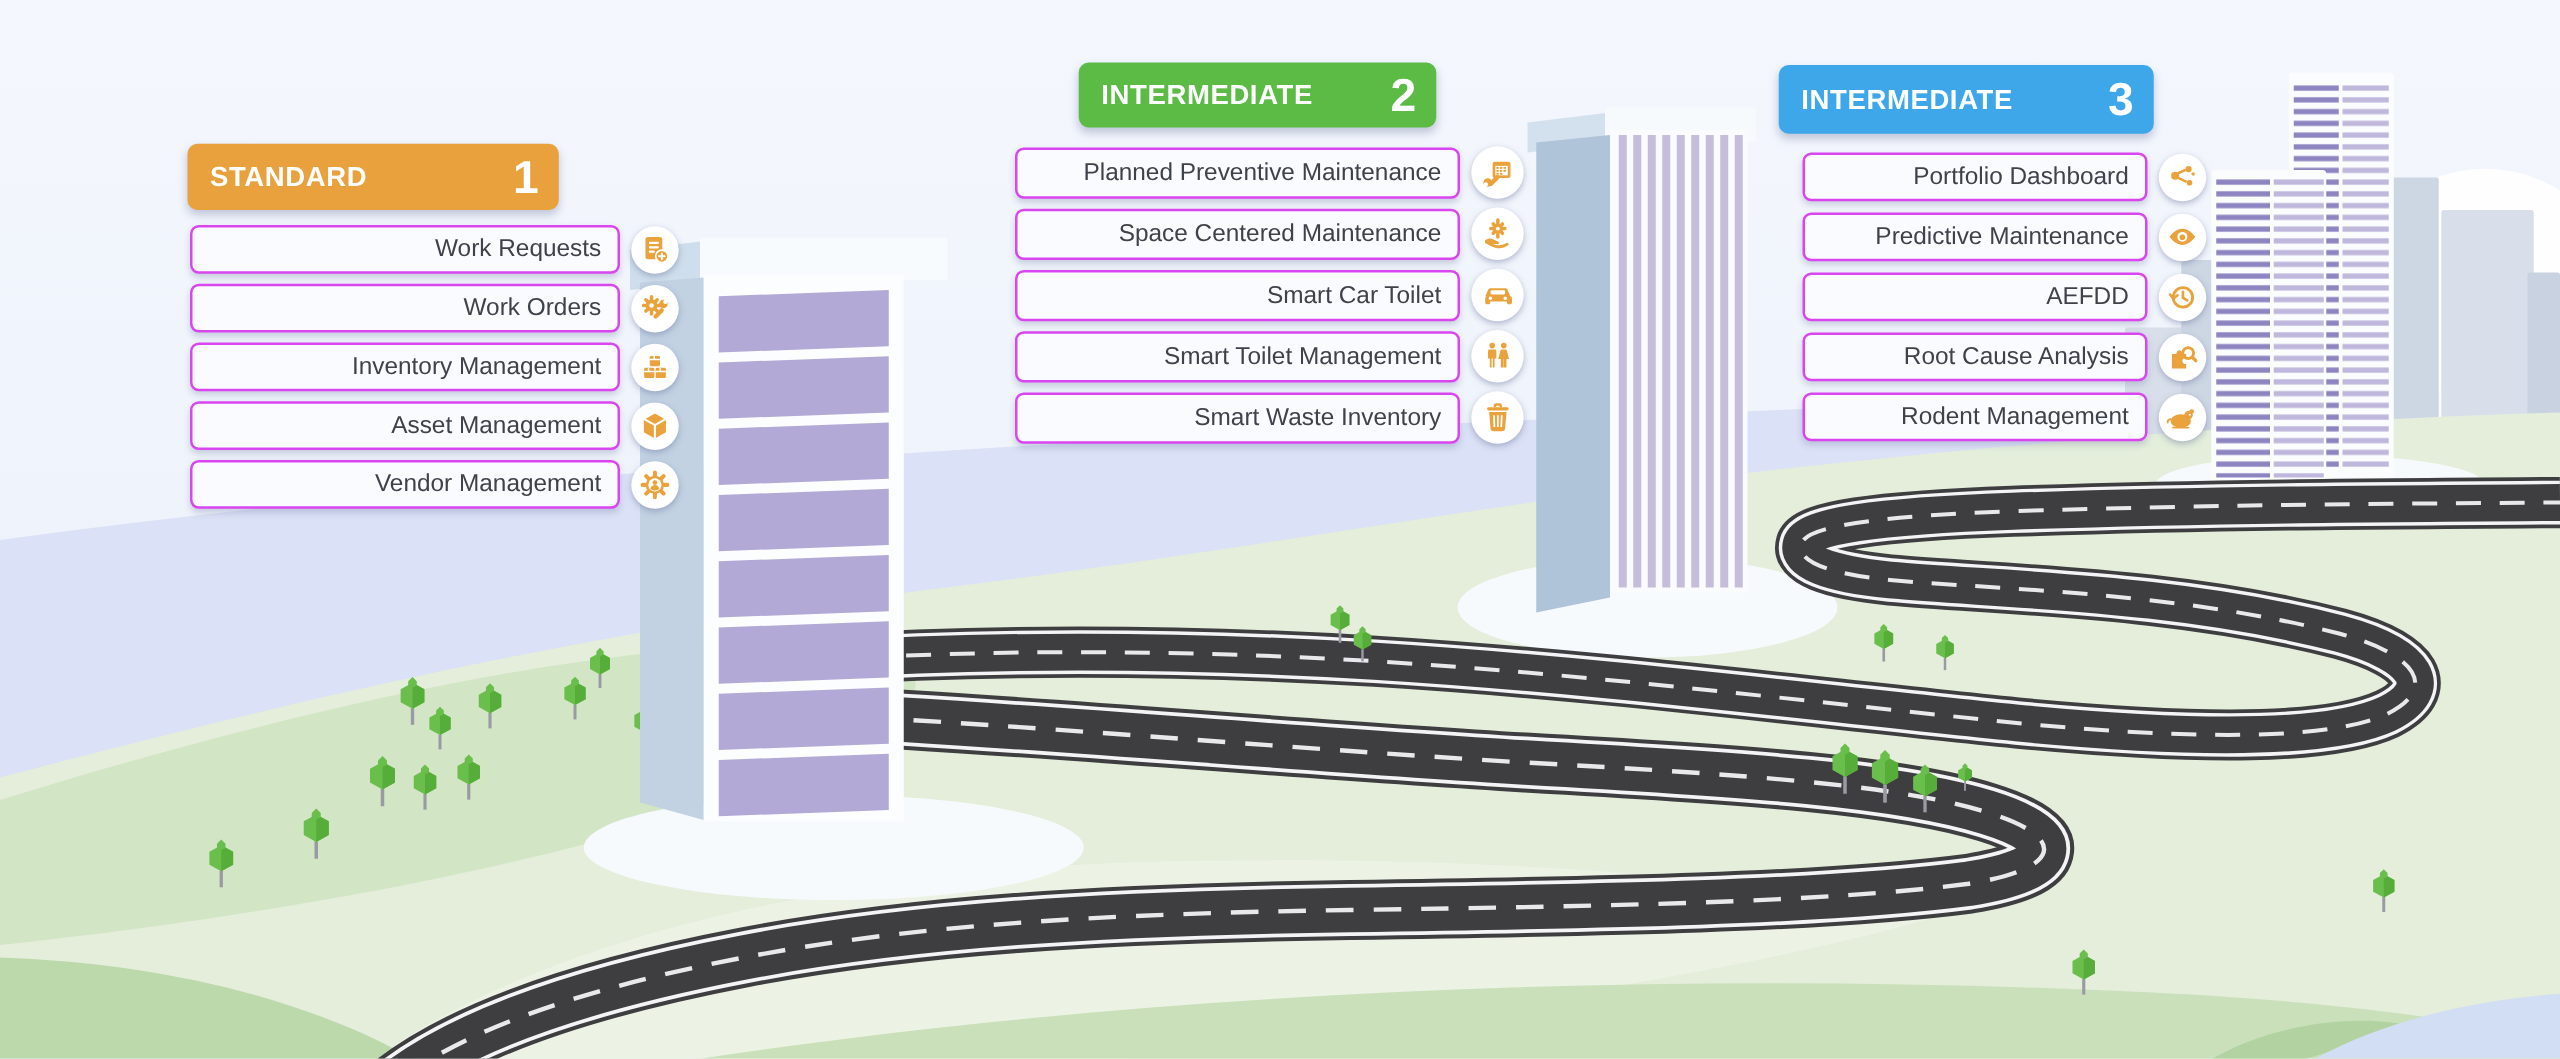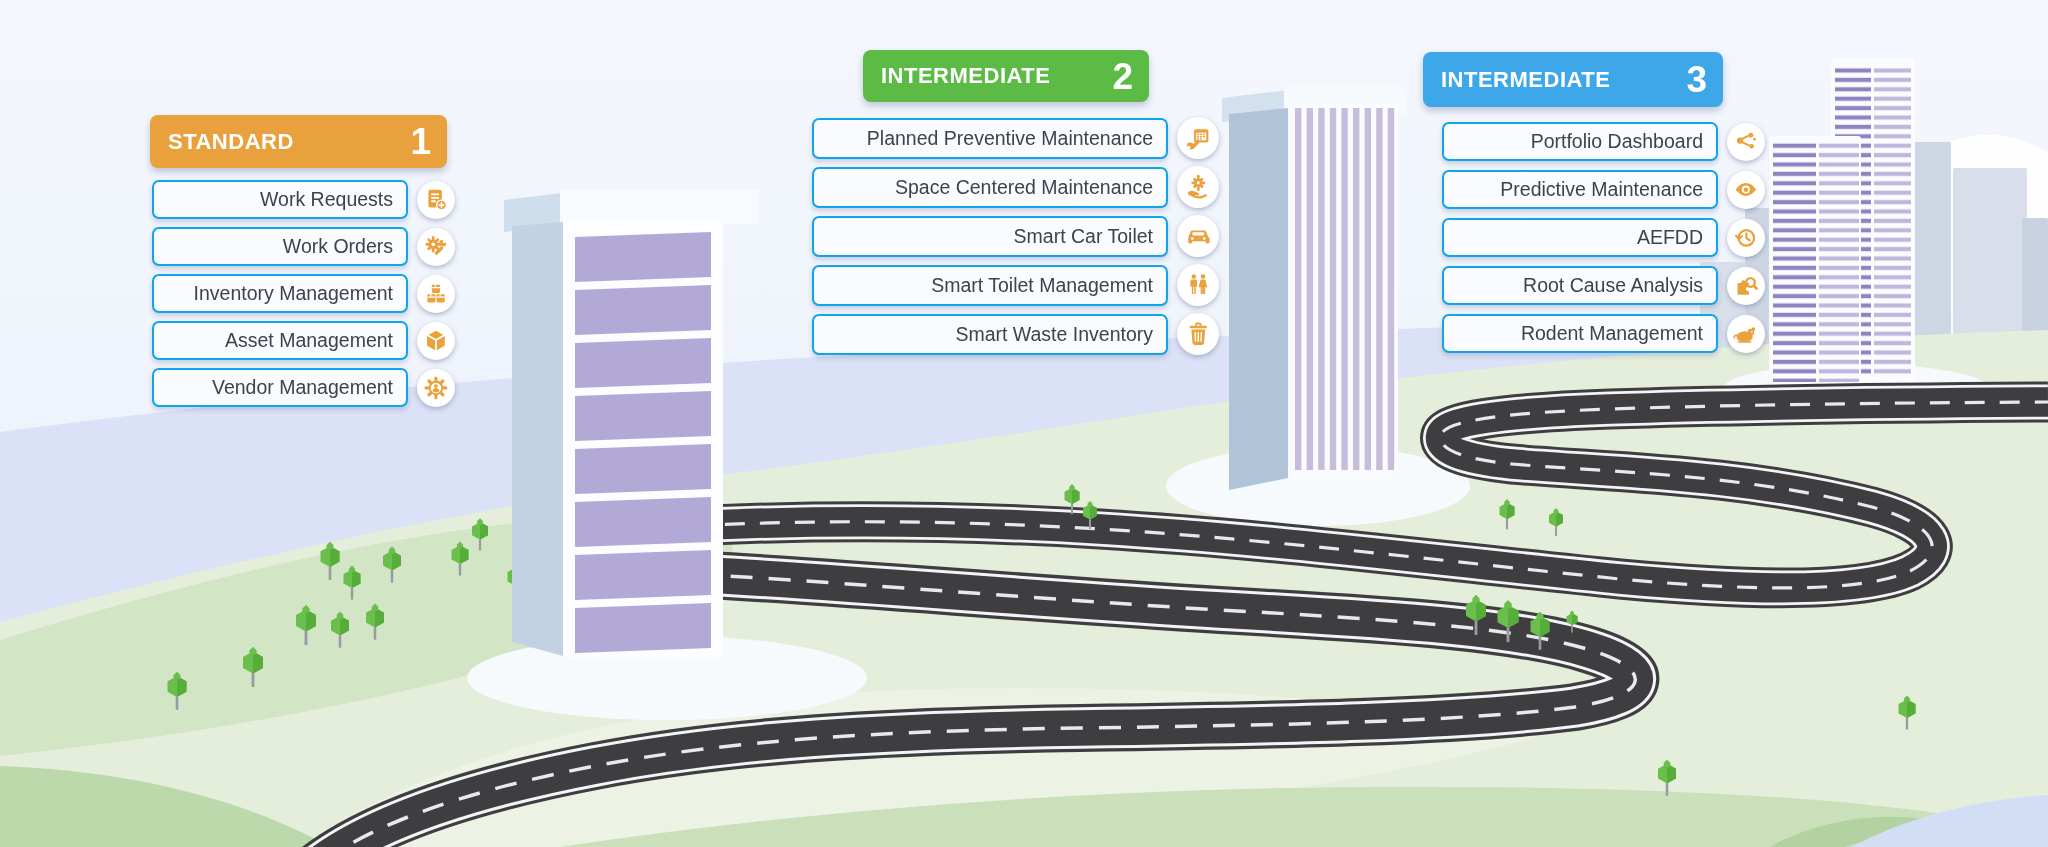--- a/index.html
+++ b/index.html
@@ -6,34 +6,34 @@
   .stage{position:relative;width:2048px;height:847px;overflow:hidden;
          font-family:"Liberation Sans",sans-serif;background:#F0F4FB;}
   svg.scene{position:absolute;left:0;top:0;width:2048px;height:847px;display:block;}
   .tier{position:absolute;}
   .tier-header{display:flex;align-items:center;justify-content:space-between;
                padding:0 16px 0 18px;border-radius:8px;color:#fff;font-weight:bold;
                box-shadow:0 4px 7px rgba(110,120,160,.38);box-sizing:border-box;}
   .tier-name{font-size:22px;letter-spacing:.5px;}
   .tier-number{font-size:37px;line-height:1;}
   .tier-row{display:flex;align-items:center;}
-  .tier-item{background:#FAFBFF;border:2px solid #0ea5e9;border-radius:7px;
+  .tier-item{background:#FAFBFF;border:2px solid #d946ef;border-radius:7px;
              display:flex;align-items:center;justify-content:flex-end;
              padding:0 13px;font-size:19.5px;color:#3E424B;white-space:nowrap;
              box-shadow:0 3px 5px rgba(110,120,160,.30);box-sizing:border-box;}
   .icon-circle{background:#fff;border-radius:50%;
                box-shadow:0 2px 5px rgba(110,120,160,.5);
                display:flex;align-items:center;justify-content:center;flex:0 0 auto;}
   .icon-circle svg{width:68%;height:68%;display:block;}
   
   .tier-1{left:150px;top:115px;}
   .tier-1 .tier-header{width:297px;height:53px;gap:33px;}
   .tier-1 .tier-items{margin-top:12px;margin-left:2px;}
   .tier-1 .tier-row{margin-bottom:8px;}
-  .tier-1 .tier-item{width:256px;height:39px;}
+  .tier-1 .tier-item{width:344px;height:39px;}
   .tier-1 .icon-circle{width:38px;height:38px;margin-left:9px;}
   
   .tier-2{left:812px;top:50px;}
   .tier-2 .tier-header{width:286px;height:52px;margin-left:51px;}
   .tier-2 .tier-items{margin-top:15px;}
   .tier-2 .tier-row{margin-bottom:7px;}
   .tier-2 .tier-item{width:356px;height:41px;}
   .tier-2 .icon-circle{width:42px;height:42px;margin-left:9px;}
   
   .tier-3{left:1423px;top:52px;}

